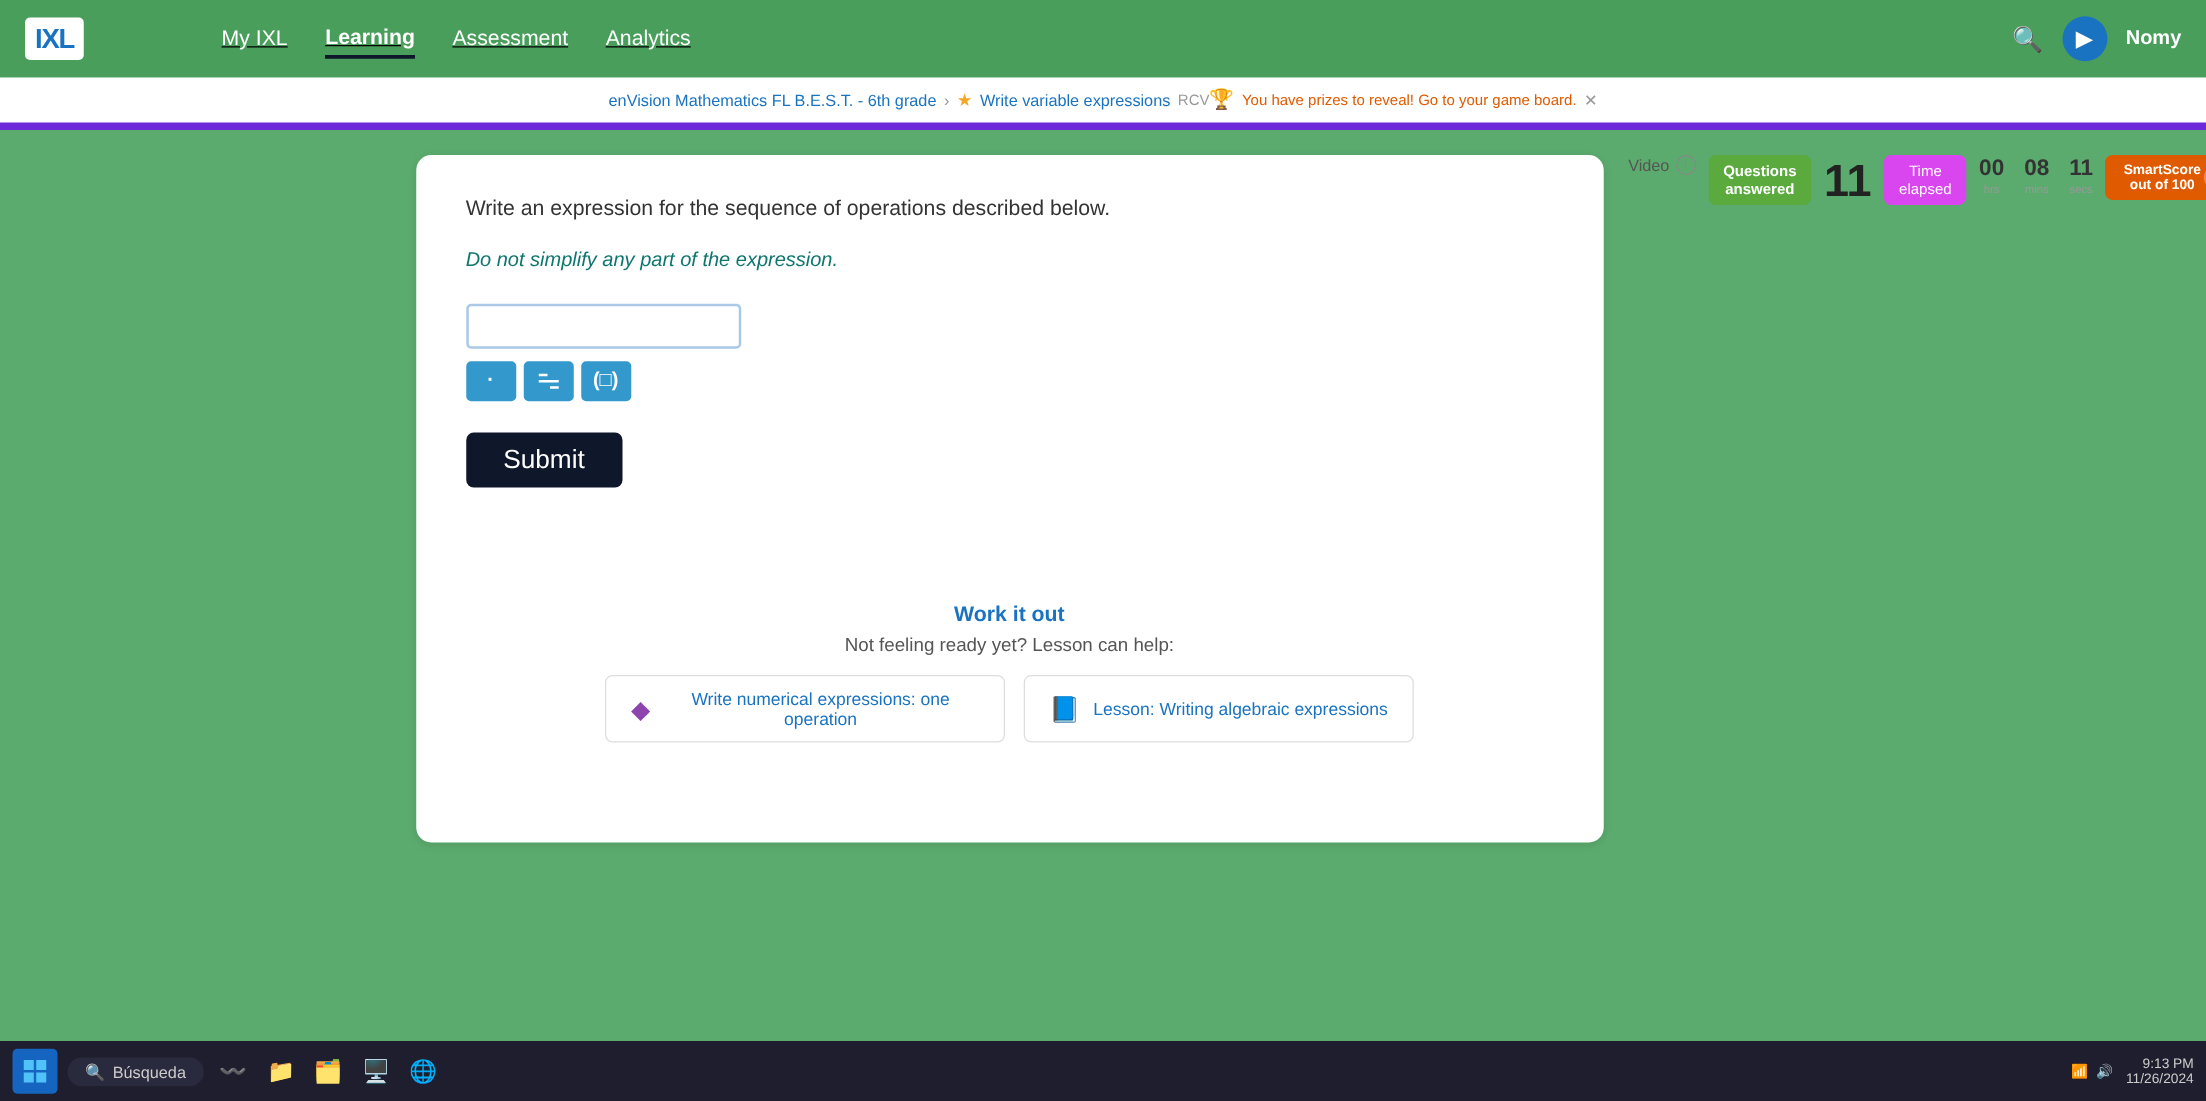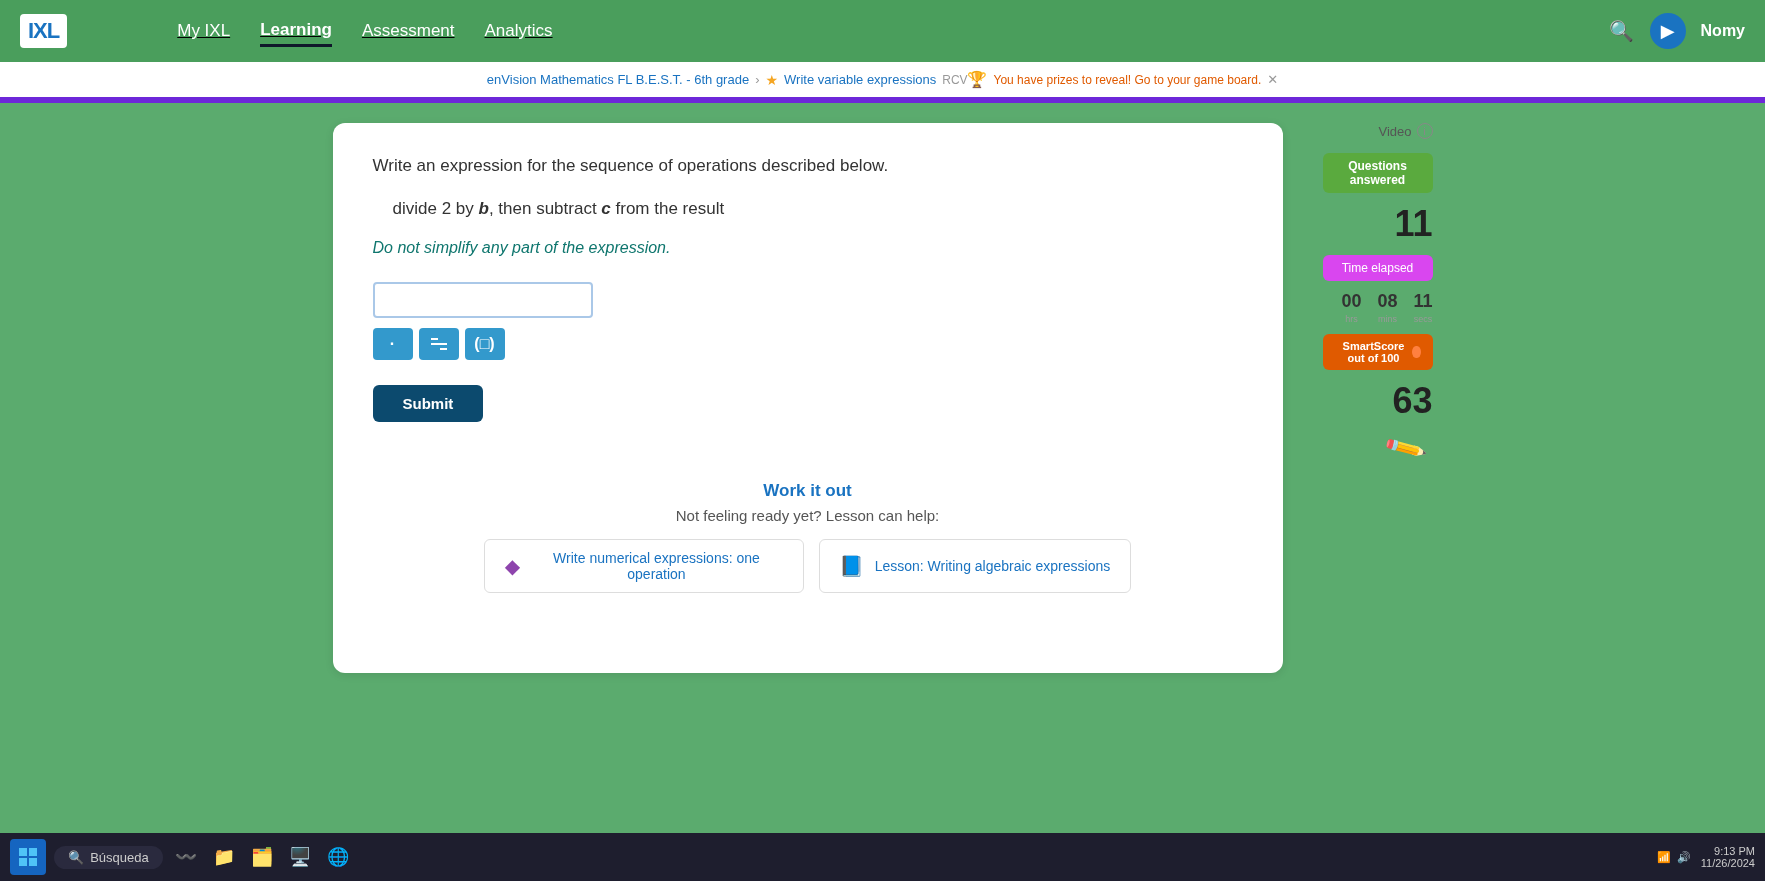--- a/index.html
+++ b/index.html
@@ -169,27 +169,27 @@
       width: 40px;
       height: 32px;
       font-size: 16px;
       cursor: pointer;
       display: flex;
       align-items: center;
       justify-content: center;
       font-weight: bold;
     }
     .submit-btn {
-      background: #0c4a6e;
+      background: #0f172a;
       color: white;
       border: none;
       border-radius: 6px;
       padding: 10px 30px;
-      font-size: 15px;
-      font-weight: 700;
+      font-size: 21px;
+      font-weight: 400;
       cursor: pointer;
     }
 
     
     .work-section {
       position: absolute;
       bottom: 80px;
       left: 50%;
       transform: translateX(-50%);
       text-align: center;
@@ -225,23 +225,23 @@
       cursor: pointer;
       max-width: 320px;
     }
     .diamond-icon { color: #8e44ad; font-size: 20px; }
     .book-icon { color: #3399cc; font-size: 20px; }
 
     
     .side-panel {
       width: 130px;
       display: flex;
-      flex-direction: column;
+      flex-direction: row;
       gap: 10px;
-      align-items: flex-end;
+      align-items: flex-start;
     }
 
     .video-label {
       display: flex;
       align-items: center;
       gap: 5px;
       font-size: 13px;
       color: #555;
       cursor: pointer;
     }
@@ -434,23 +434,20 @@
     <span style="color:#999; cursor:pointer;">✕</span>
   </div>
 </div>
 
 <div class="main-content">
 
   <div class="problem-card">
 
     <p class="problem-title">Write an expression for the sequence of operations described below.</p>
 
-    <p class="problem-expression">
-      divide 2 by <em>b</em>, then subtract <em>c</em> from the result
-    </p>
 
     <p class="problem-note">Do not simplify any part of the expression.</p>
 
     <input class="answer-input" type="text" placeholder="" style="">
 
     <div class="math-buttons">
       <button class="math-btn">·</button>
       <button class="math-btn">
         <svg width="22" height="22" viewBox="0 0 22 22">
           <rect x="3" y="5" width="7" height="2" fill="white"></rect>

